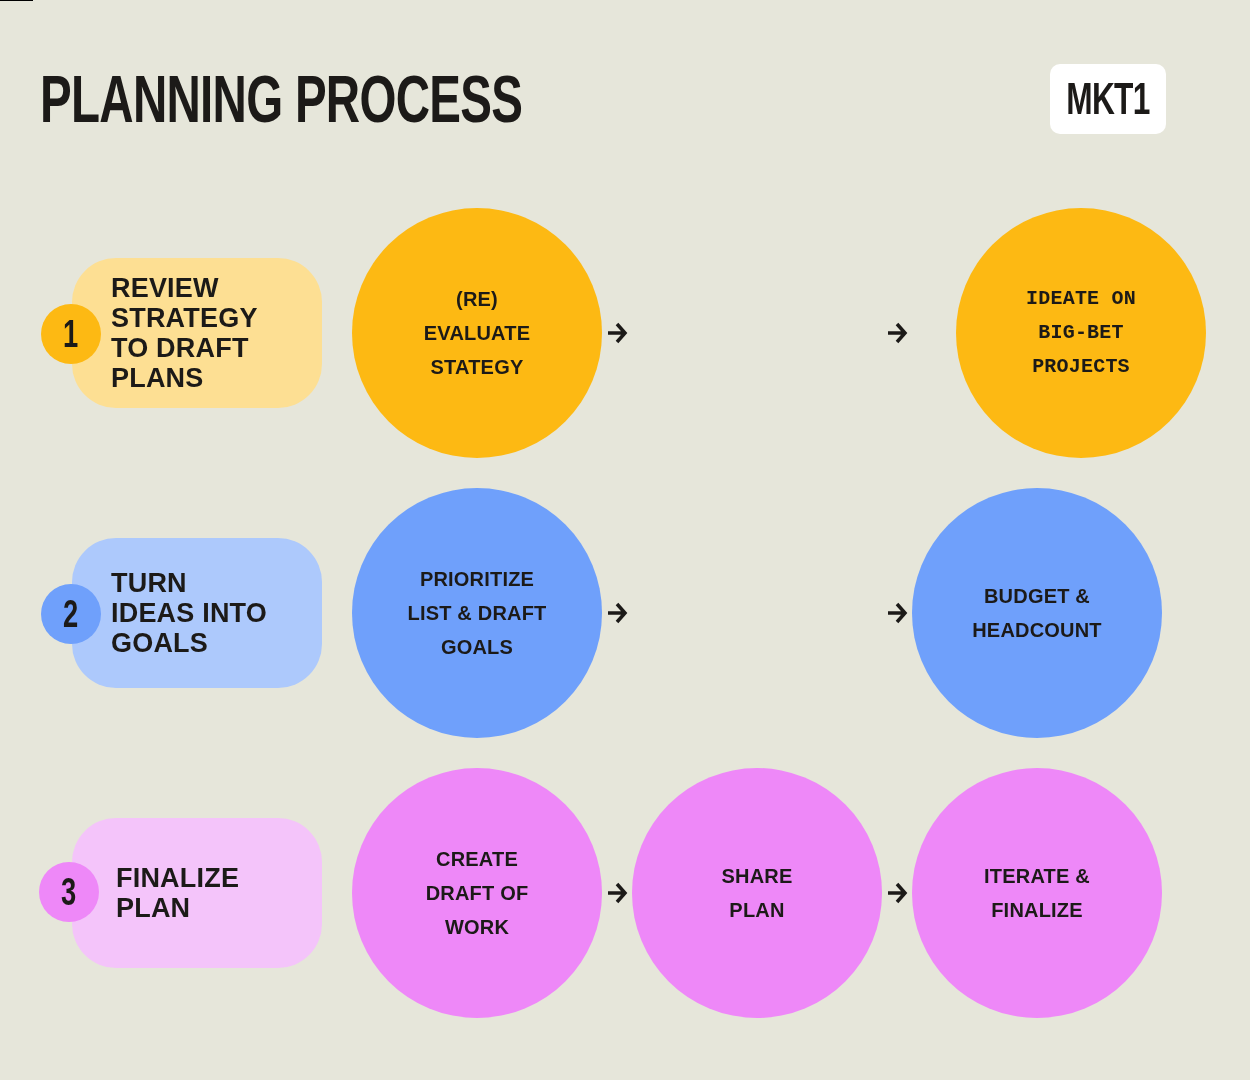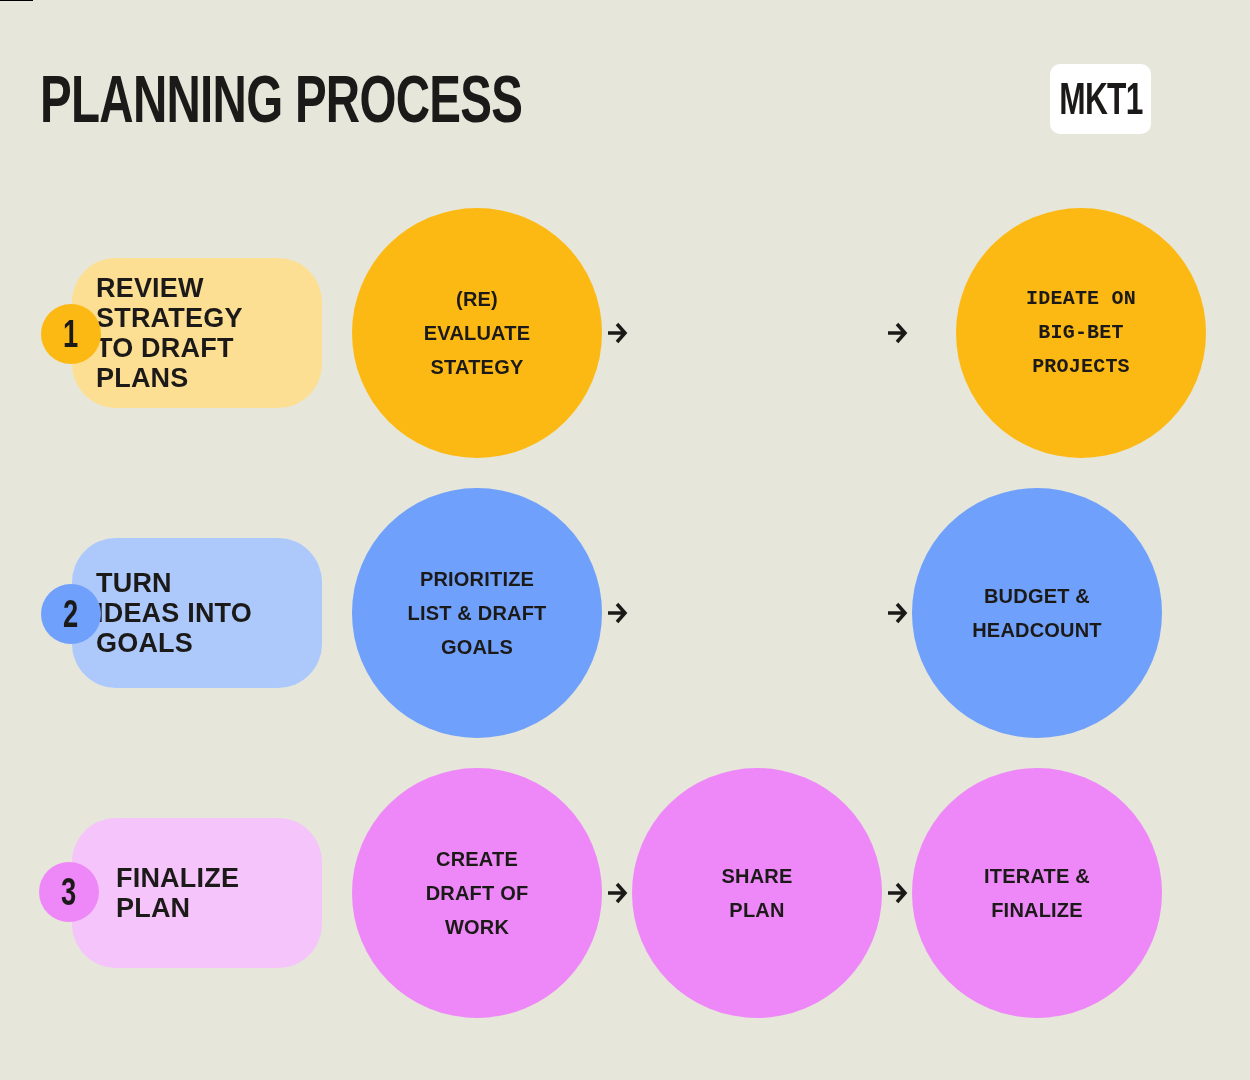--- a/index.html
+++ b/index.html
@@ -12,36 +12,36 @@
   .corner-line { position: absolute; left: 0; top: 0; width: 33px; height: 1px; background: #000; }
   .title {
     position: absolute; left: 40px; top: 66px;
     font-family: "Liberation Sans", sans-serif;
     font-weight: 700; font-size: 66px; line-height: 1;
     letter-spacing: -1px;
     transform: scaleX(0.72); transform-origin: left top;
     color: #1c1a18; white-space: nowrap;
   }
   .logo {
-    position: absolute; left: 1050px; top: 64px; width: 101px; height: 70px;
+    position: absolute; left: 1050px; top: 64px; width: 116px; height: 70px;
     background: #ffffff; border-radius: 10px;
     display: flex; align-items: center; justify-content: center;
   }
   .logo span {
     font-weight: 700; font-size: 44px; letter-spacing: -1px;
     transform: scaleX(0.72); display: inline-block;
   }
   .row { position: absolute; left: 0; width: 1250px; height: 250px; }
   .label-pill {
     position: absolute; left: 72px; top: 50px; width: 250px; height: 150px;
     border-radius: 44px;
     display: flex; align-items: center;
   }
   .label-text {
-    margin-left: 24px;
+    margin-left: 39px;
     font-weight: 700; font-size: 27px; line-height: 30px;
     white-space: pre-line;
     letter-spacing: 0.2px;
   }
   .num-badge {
     position: absolute; left: 41px; top: 96px; width: 60px; height: 60px; border-radius: 50%;
     display: flex; align-items: center; justify-content: center;
   }
   .num-badge span {
     font-weight: 700; font-size: 38px; transform: scaleX(0.72); display: inline-block;

